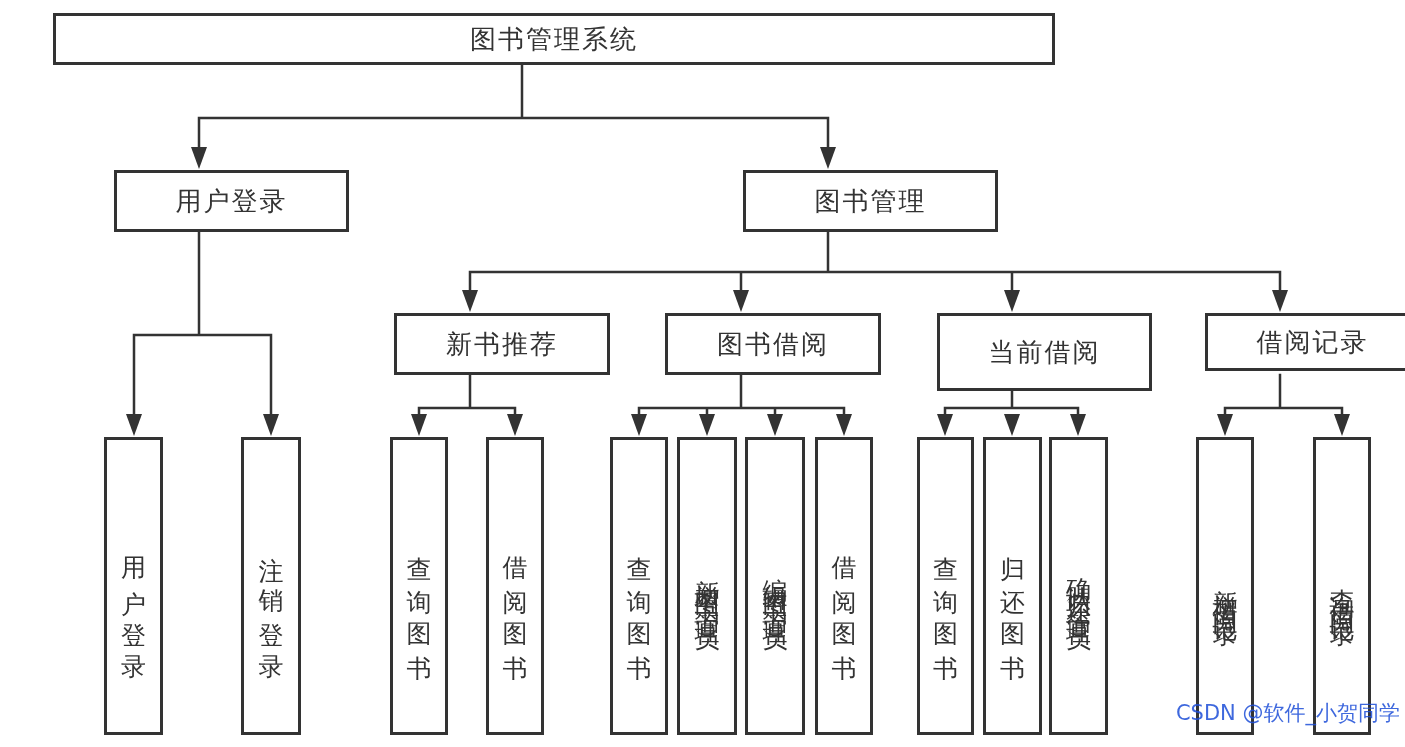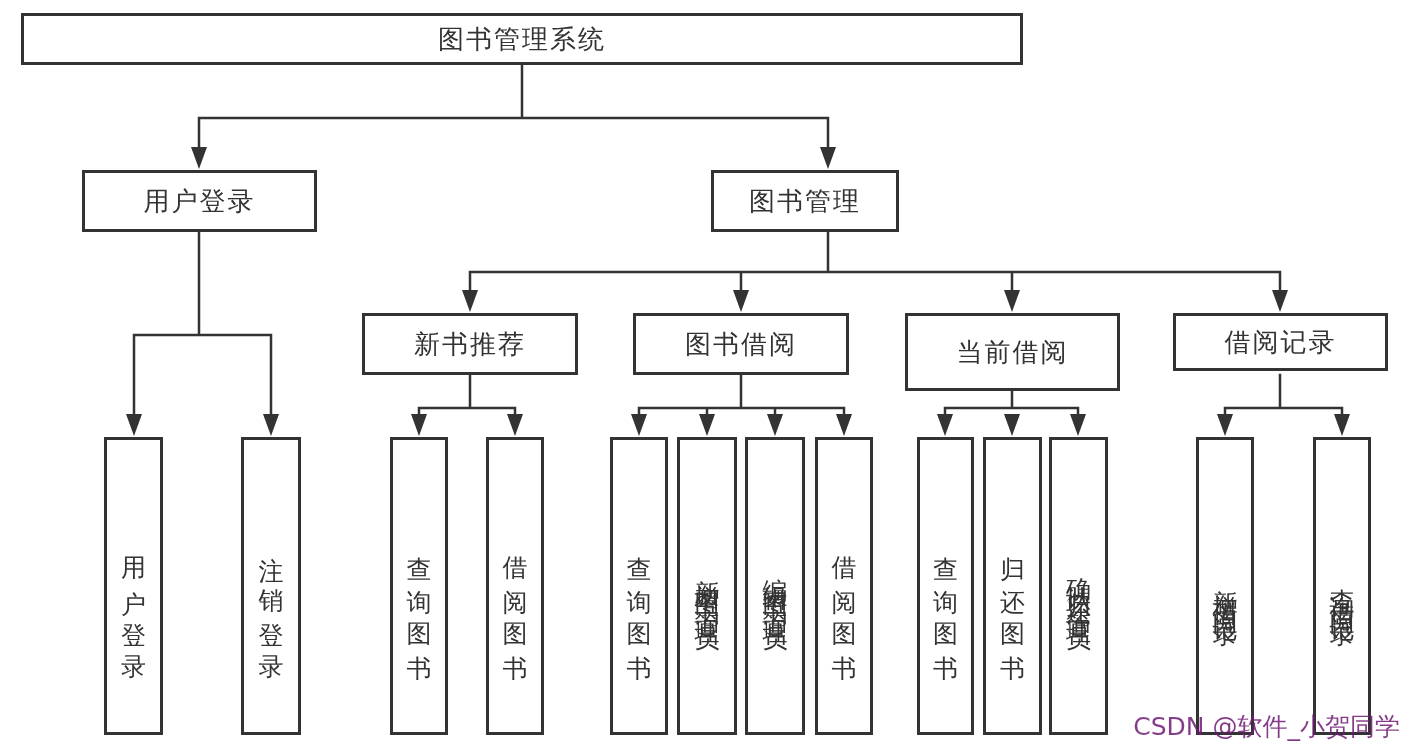--- a/index.html
+++ b/index.html
@@ -23,20 +23,21 @@
   }
   .node {
     position: absolute;
     box-sizing: border-box;
     border: 3px solid #333333;
     background: #ffffff;
     display: flex;
     align-items: center;
     justify-content: center;
     z-index: 2;
+    margin-left: 32px;
   }
   .node .label {
     font-size: 26px;
     color: #333333;
     letter-spacing: 2px;
     white-space: nowrap;
   }
   .leaf {
     position: absolute;
     box-sizing: border-box;
@@ -56,23 +57,23 @@
     transform: translateY(3.5px);
     white-space: nowrap;
   }
   .vlabel.wide {
     letter-spacing: 33px;
     transform: translateY(16.5px);
   }
   .watermark {
     position: absolute;
     right: 5px;
-    bottom: 4px;
-    font-size: 25px;
-    color: #701a75;
+    bottom: 20px;
+    font-size: 21px;
+    color: #1d4ed8;
     opacity: 0.85;
     z-index: 3;
     white-space: nowrap;
   }
 </style>
 </head>
 <body>
 
 <div class="stage">
 
@@ -132,21 +133,21 @@
     </g>
   </svg>
 
   <div class="node" style="left:21px; top:13px; width:1002px; height:52px">
     <span class="label">图书管理系统</span>
   </div>
 
   <div class="node" style="left:82px; top:170px; width:235px; height:62px">
     <span class="label">用户登录</span>
   </div>
-  <div class="node" style="left:711px; top:170px; width:188px; height:62px">
+  <div class="node" style="left:711px; top:170px; width:255px; height:62px">
     <span class="label">图书管理</span>
   </div>
 
   <div class="node" style="left:633px; top:313px; width:216px; height:62px">
     <span class="label">图书借阅</span>
   </div>
   <div class="node" style="left:362px; top:313px; width:216px; height:62px">
     <span class="label">新书推荐</span>
   </div>
   <div class="node" style="left:905px; top:313px; width:215px; height:78px">

